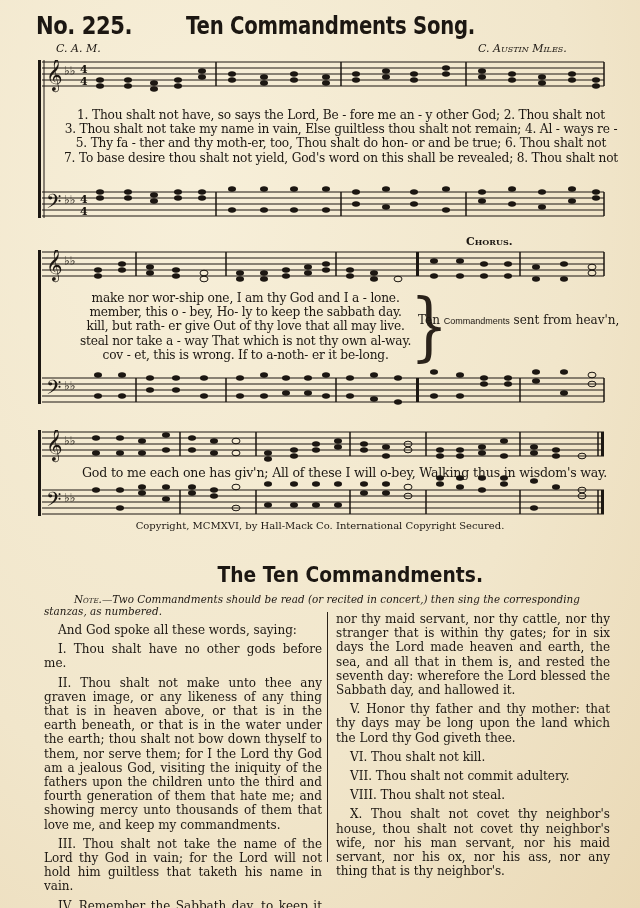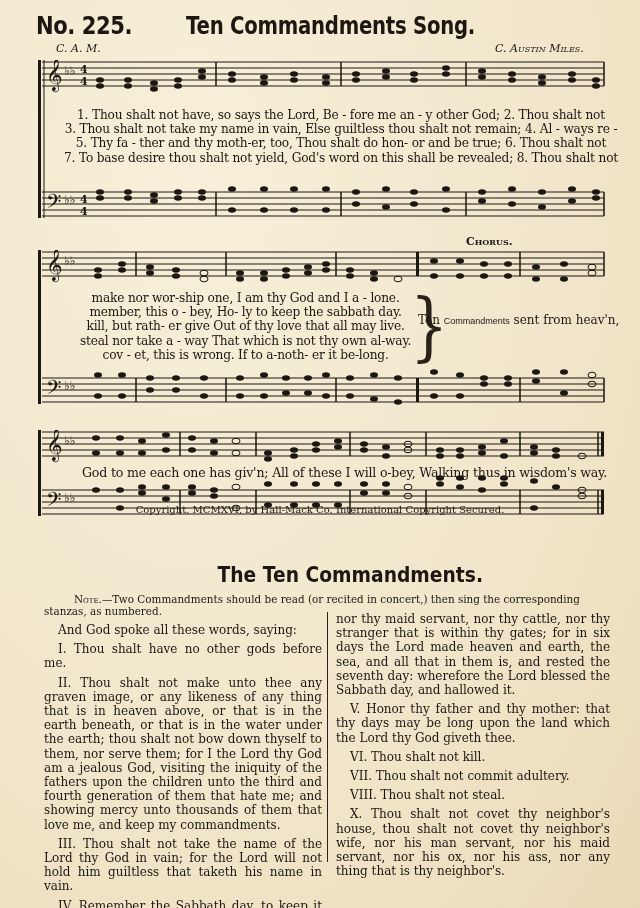--- a/index.html
+++ b/index.html
@@ -10,36 +10,36 @@
     color: #1c1712;
     font-family: "DejaVu Serif", "Liberation Serif", serif;
     position: relative;
   }
   .abs { position: absolute; }
   .title-row { top: 12px; left: 36px; width: 580px; height: 30px; }
   .song-no { left: 0; top: 0; font-family: "DejaVu Sans", sans-serif; font-weight: bold; font-size: 24px; letter-spacing: -0.5px; transform: scaleX(0.88); transform-origin: left; }
   .song-title { left: 150px; top: 0; font-family: "DejaVu Sans", sans-serif; font-weight: bold; font-size: 24px; transform: scaleX(0.82); transform-origin: left; letter-spacing: -0.3px; }
   .credit { font-size: 11px; top: 42px; font-style: italic; }
   .credit.left { left: 56px; }
-  .credit.right { left: 478px; font-variant: small-caps; margin-left: 17px; }
+  .credit.right { left: 478px; font-variant: small-caps; }
 
   .staff-svg { position: absolute; left: 36px; }
   .lyric-block { position: absolute; font-size: 12.2px; line-height: 14.2px; white-space: nowrap; letter-spacing: -0.2px; text-align: center; }
   .lyric-block div { height: 14.2px; }
 
   .chorus-label { top: 235px; left: 424px; font-size: 11px; font-variant: small-caps; font-weight: bold; margin-left: 42px; }
   .brace { top: 288px; left: 410px; font-size: 60px; line-height: 60px; transform: scaleY(1.25); transform-origin: top; font-family: "DejaVu Serif", serif; color: #2a221a; }
   .chorus-line { top: 313px; left: 418px; font-size: 12px; white-space: nowrap; }
   .chorus-line .small { font-size: 9px; font-family: "Liberation Sans", sans-serif; }
 
-  .copyright { top: 504px; left: 0; width: 640px; text-align: center; font-size: 10px; }
+  .copyright { top: 520px; left: 0; width: 640px; text-align: center; font-size: 10px; }
 
   .sec-title { top: 562px; left: 0; width: 640px; text-align: center; font-family: "DejaVu Sans", sans-serif; font-weight: bold; font-size: 22px; padding-left: 30px; }
   .sec-title span { display: inline-block; transform: scaleX(0.85); }
-  .note { top: 593px; left: 44px; width: 570px; font-size: 10.4px; line-height: 12px; text-indent: 30px; }
+  .note { top: 593px; left: 44px; width: 570px; font-size: 10.4px; line-height: 12px; text-indent: 30px; font-style: italic; }
   .note .sc { font-variant: small-caps; }
 
   .col { font-size: 12px; line-height: 14.2px; text-align: justify; }
   .col p { margin: 0; }
   .col p.gap { margin-top: 5px; }
   .col p.ind { text-indent: 14px; }
   .col-left { top: 623px; left: 44px; width: 278px; }
   .col-right { top: 612px; left: 336px; width: 274px; }
   .col-divider { top: 612px; left: 327px; width: 1px; height: 250px; background: #2a221a; }
 </style>

